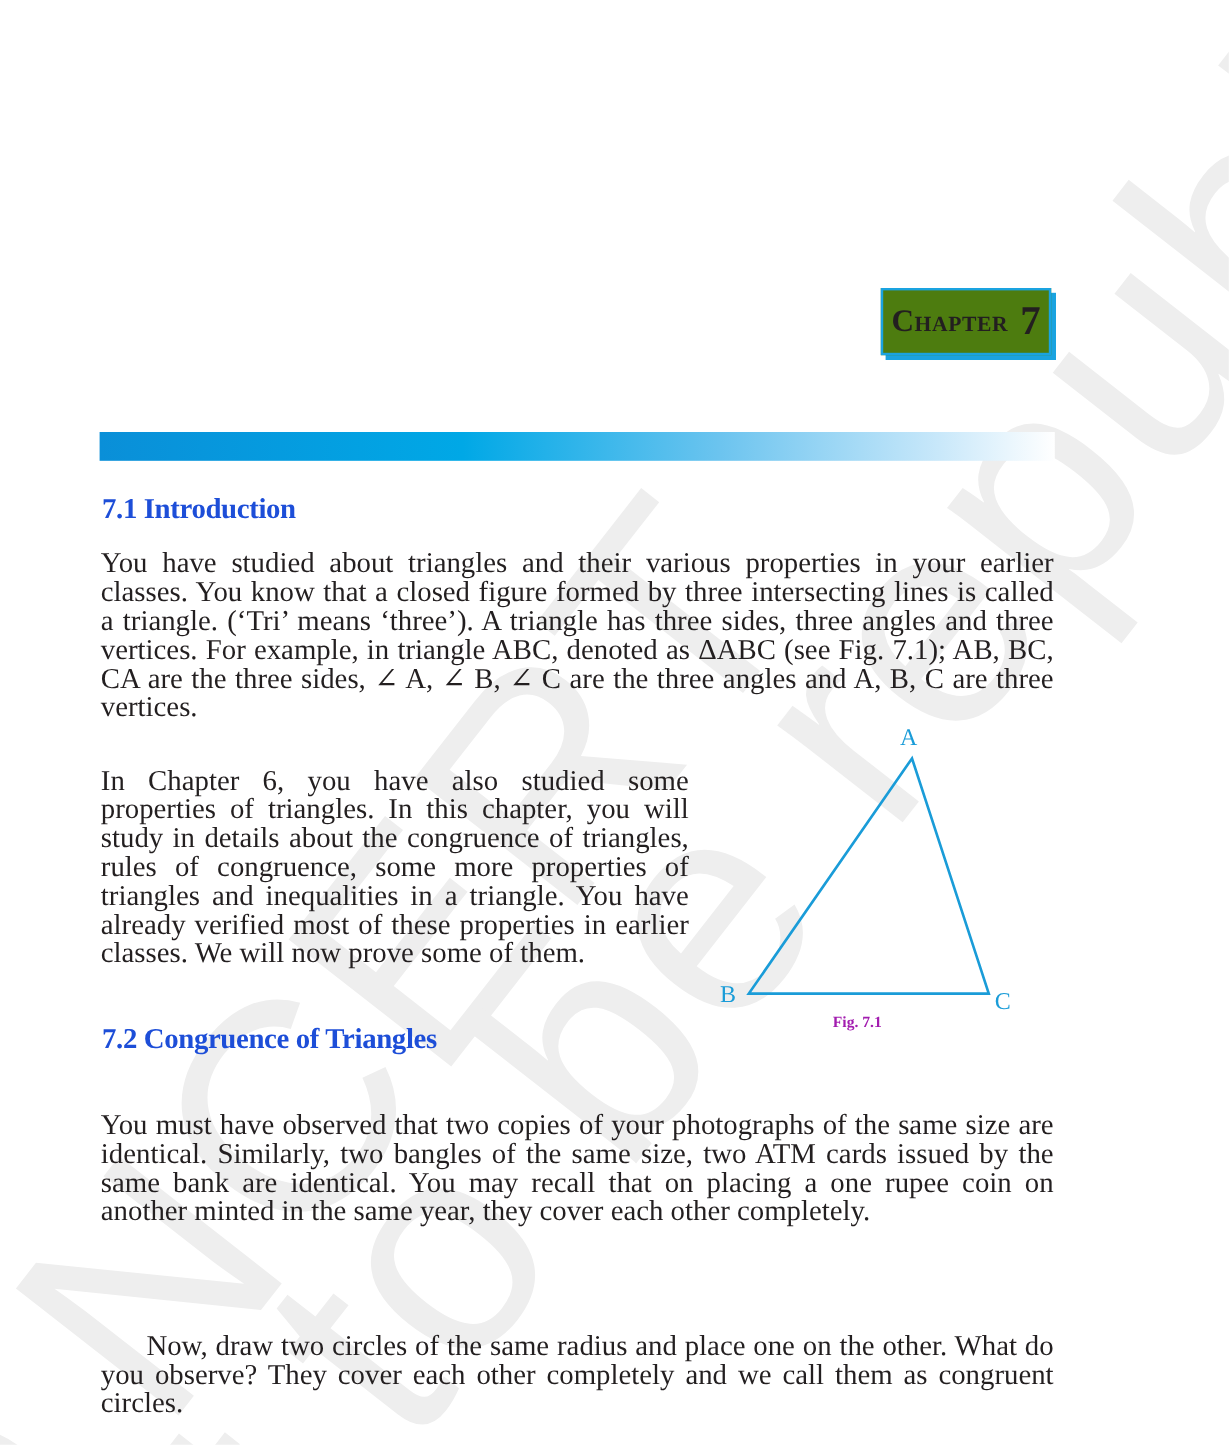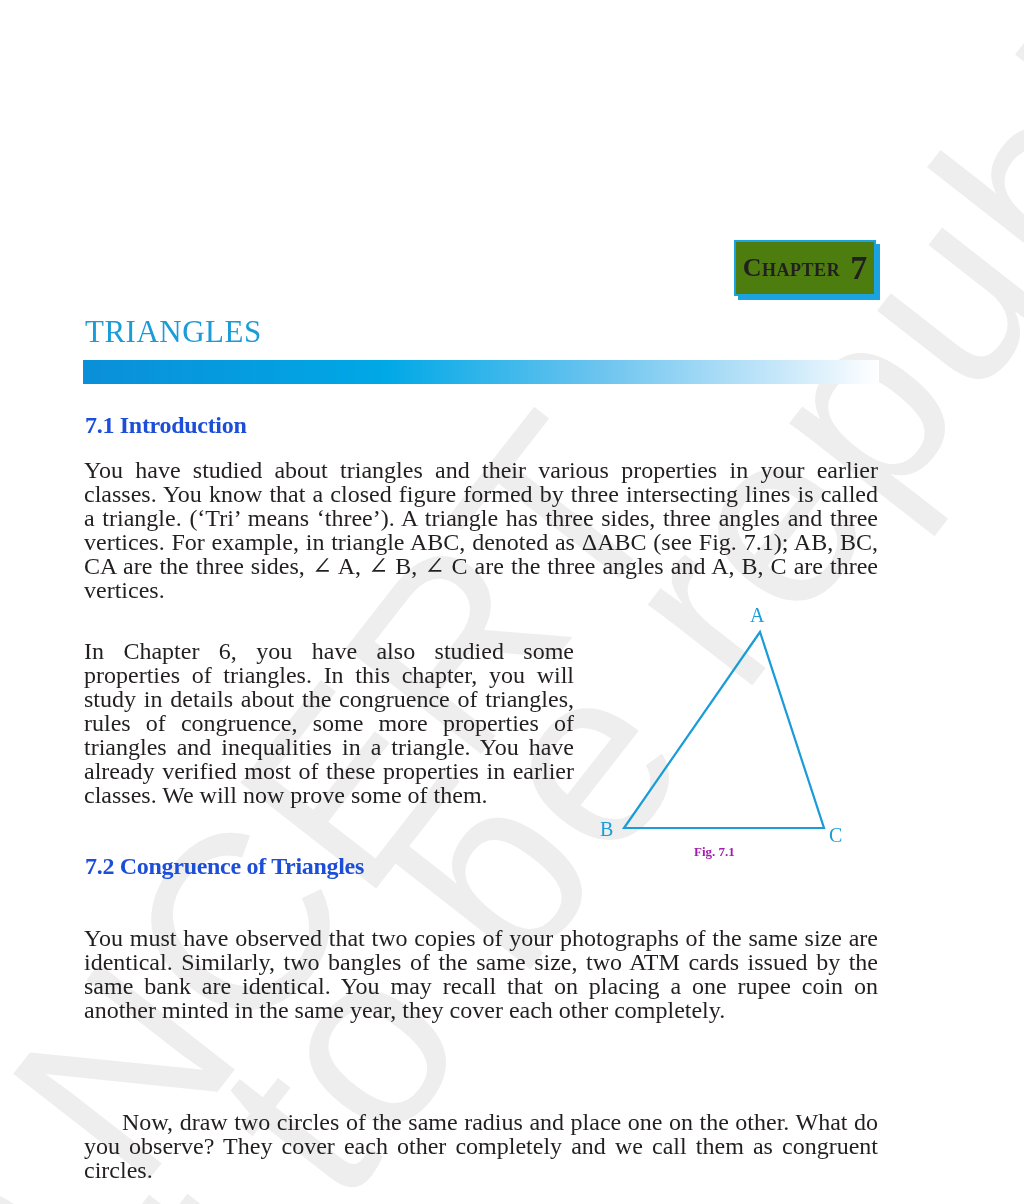--- a/index.html
+++ b/index.html
@@ -66,21 +66,20 @@
   <div class="wm-line wm2">not to be republished</div>
 </div>
 
 <div class="page">
 
   <div class="chapter-box">
     <span class="chapter-word">Chapter</span>
     <span class="chapter-num">7</span>
   </div>
 
-  <h1 class="chapter-title">TRIANGLES</h1>
   <div class="title-bar"></div>
 
   <h2 class="section-heading h71">7.1 Introduction</h2>
   <p class="para p1">You have studied about triangles and their various properties in your earlier classes. You know that a closed figure formed by three intersecting lines is called a triangle. (‘Tri’ means ‘three’). A triangle has three sides, three angles and three vertices. For example, in triangle ABC, denoted as ΔABC (see Fig. 7.1); AB, BC, CA are the three sides, ∠ A, ∠ B, ∠ C are the three angles and A, B, C are three vertices.</p>
   <p class="para p2">In Chapter 6, you have also studied some properties of triangles. In this chapter, you will study in details about the congruence of triangles, rules of congruence, some more properties of triangles and inequalities in a triangle. You have already verified most of these properties in earlier classes. We will now prove some of them.</p>
 
   <div class="figure">
     <svg width="270" height="240" viewBox="0 0 270 240">
       <polygon points="168,28 32,224 232,224" fill="none" stroke="#1a9cd8" stroke-width="2.2" stroke-linejoin="miter"></polygon>
     </svg>

